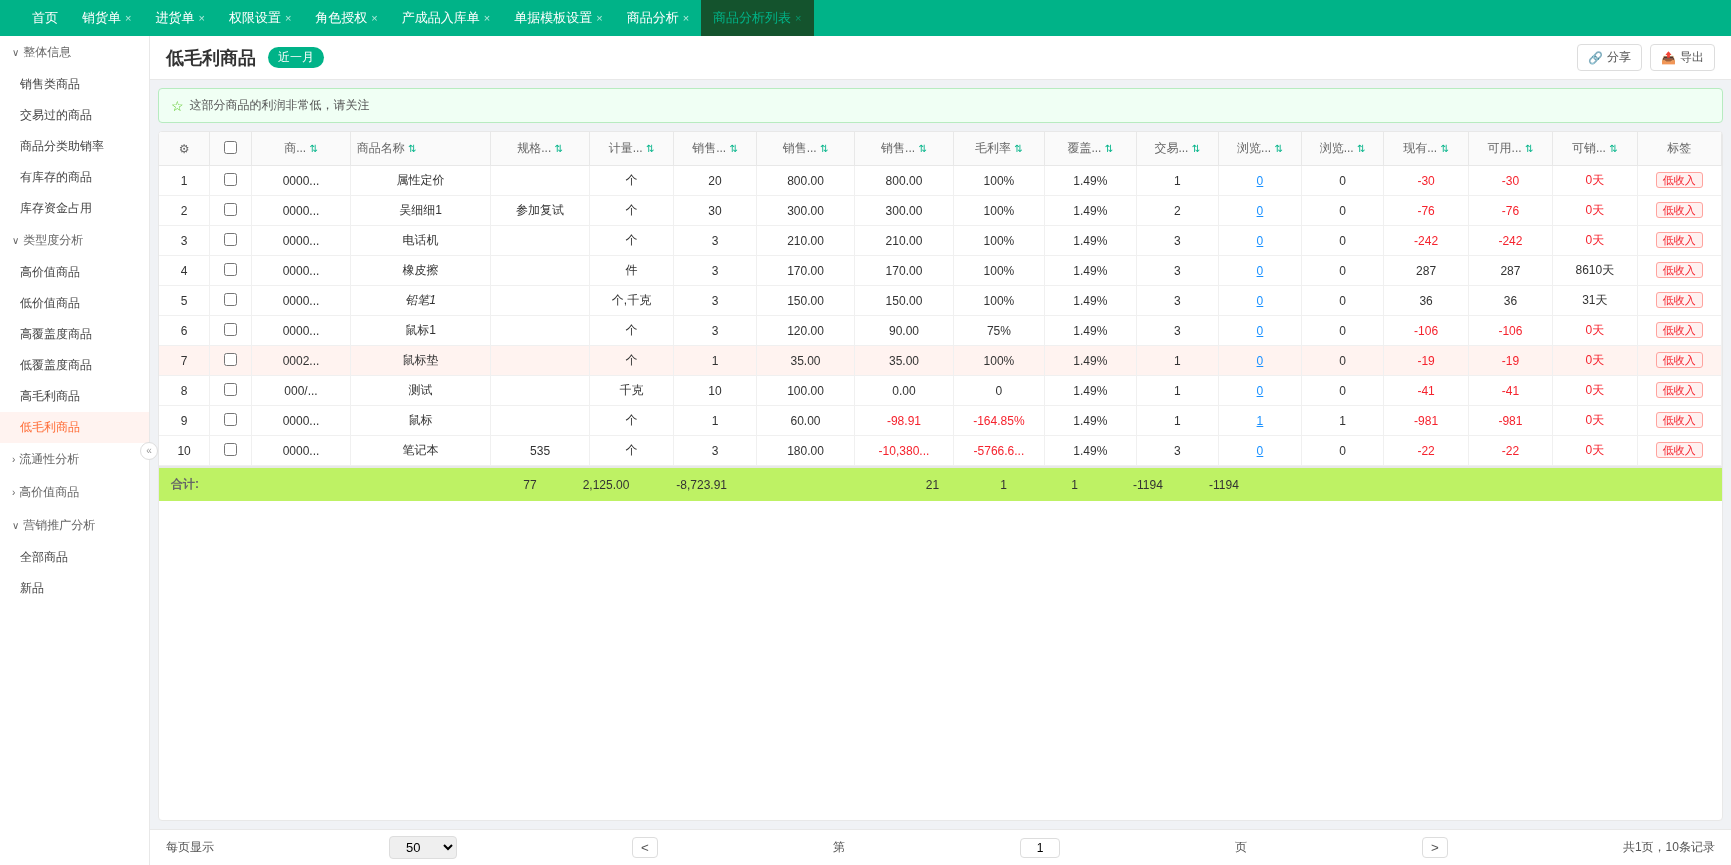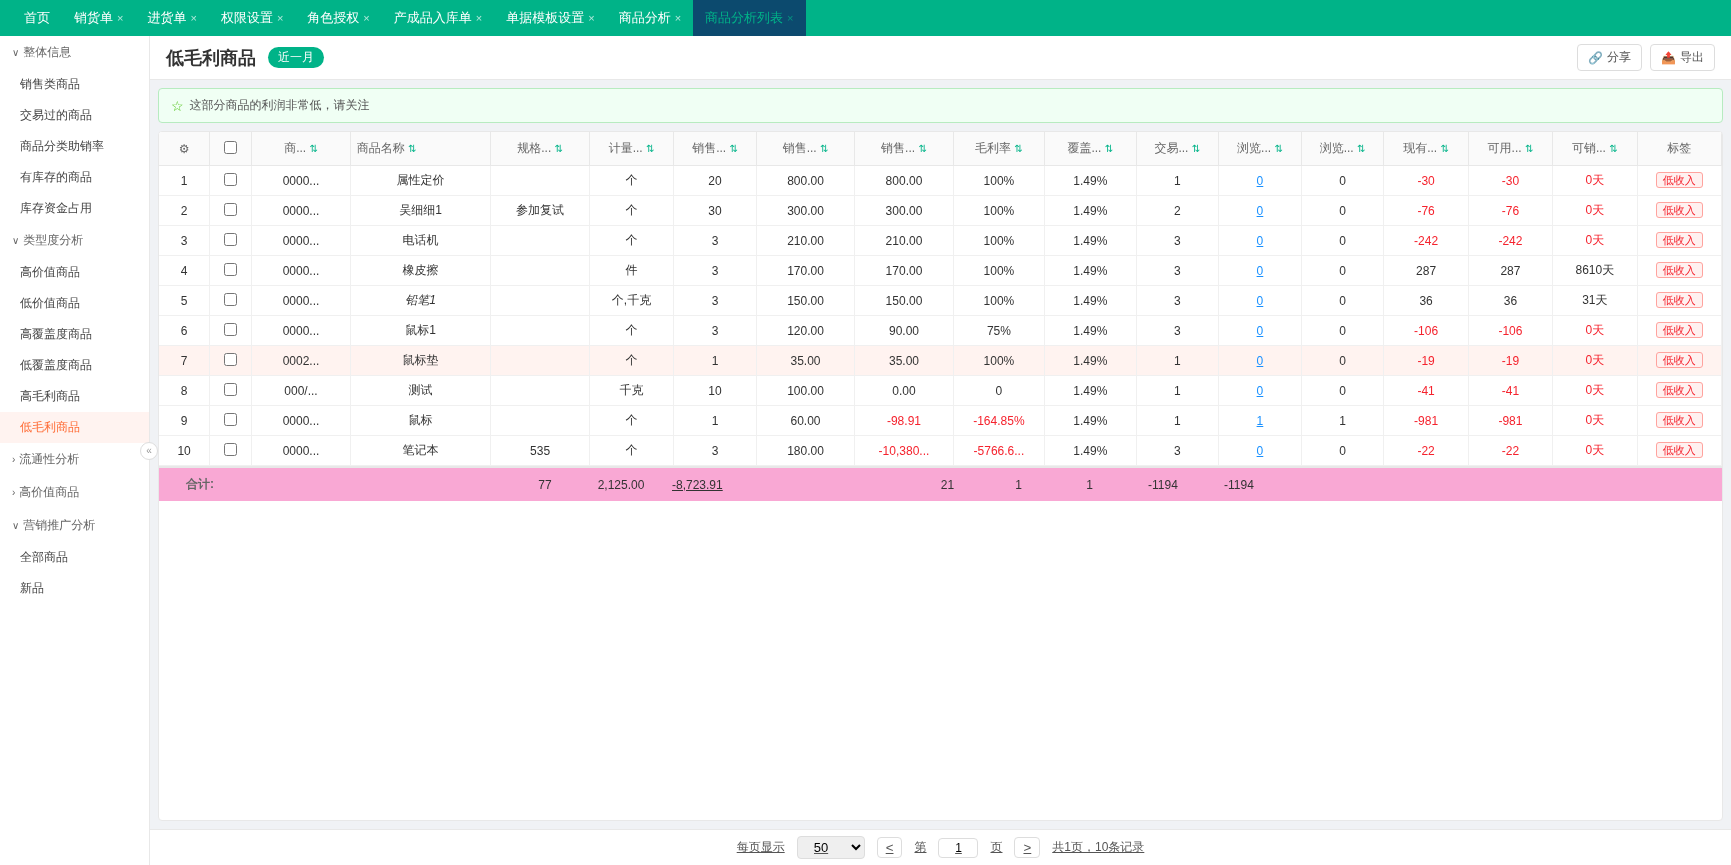--- a/index.html
+++ b/index.html
@@ -4,33 +4,33 @@
   <style>
     * { box-sizing: border-box; margin: 0; padding: 0; }
     body { font-family: 'Microsoft YaHei', Arial, sans-serif; font-size: 12px; background: #f5f5f5; color: #333; }
     
     
     .top-nav {
       background: #00b388;
       display: flex;
       align-items: center;
       height: 36px;
-      padding: 0 12px;
+      padding: 0 20px;
       color: #fff;
     }
     .top-nav .nav-item {
       padding: 0 12px;
       height: 36px;
       display: flex;
       align-items: center;
       cursor: pointer;
       font-size: 13px;
       white-space: nowrap;
     }
-    .top-nav .nav-item.active { background: #0c4a6e; color: #00b388; }
+    .top-nav .nav-item.active { background: #14532d; color: #00b388; }
     .top-nav .nav-item .close-x { margin-left: 4px; font-size: 11px; opacity: 0.7; }
     
     
     .main-layout { display: flex; height: calc(100vh - 36px); }
     
     
     .sidebar {
       width: 150px;
       background: #fff;
       border-right: 1px solid #e8e8e8;
@@ -179,40 +179,39 @@
       padding: 1px 6px;
       border-radius: 3px;
       font-size: 11px;
     }
     
     .text-red { color: #f5222d; }
     .text-link { color: #1890ff; text-decoration: underline; cursor: pointer; }
     
     
     .table-footer {
-      background: #f9a8d4;
+      background: #bef264;
       border-top: 2px solid #e8e8e8;
-      padding: 8px 27px;
+      padding: 8px 12px;
       display: flex;
       align-items: center;
     }
     .footer-label { color: #666; font-weight: bold; margin-right: 20px; }
     
     
     .pagination-bar {
       background: #fff;
       border-top: 1px solid #e8e8e8;
       padding: 6px 16px;
       display: flex;
       align-items: center;
-      justify-content: center;
+      justify-content: space-between;
       gap: 12px;
       font-size: 12px;
       color: #555;
-      text-decoration: underline;
     }
     .pagination-bar select {
       border: 1px solid #ddd;
       border-radius: 4px;
       padding: 2px 12px;
       font-size: 13px;
     }
     .page-btn {
       border: 1px solid #ddd;
       background: #fff;
@@ -688,21 +687,21 @@
   </tr>
           </tbody>
       </table>
 
       <div class="table-footer">
         <span class="footer-label">合计:</span>
         <div style="flex:1; display:flex; align-items:center; gap:16px;">
           <span style="width:270px;"></span>
           <span style="width:50px; text-align:center;">77</span>
           <span style="width:70px; text-align:center;">2,125.00</span>
-          <span style="width:70px; text-align:left;text-decoration:underline;">-8,723.91</span>
+          <span style="width:70px; text-align:right;">-8,723.91</span>
           <span style="width:65px;"></span>
           <span style="width:65px;"></span>
           <span style="width:55px; text-align:center;">21</span>
           <span style="width:55px; text-align:center;">1</span>
           <span style="width:55px; text-align:center;">1</span>
           <span style="width:60px; text-align:center;">-1194</span>
           <span style="width:60px; text-align:center;">-1194</span>
         </div>
       </div>
     </div>

